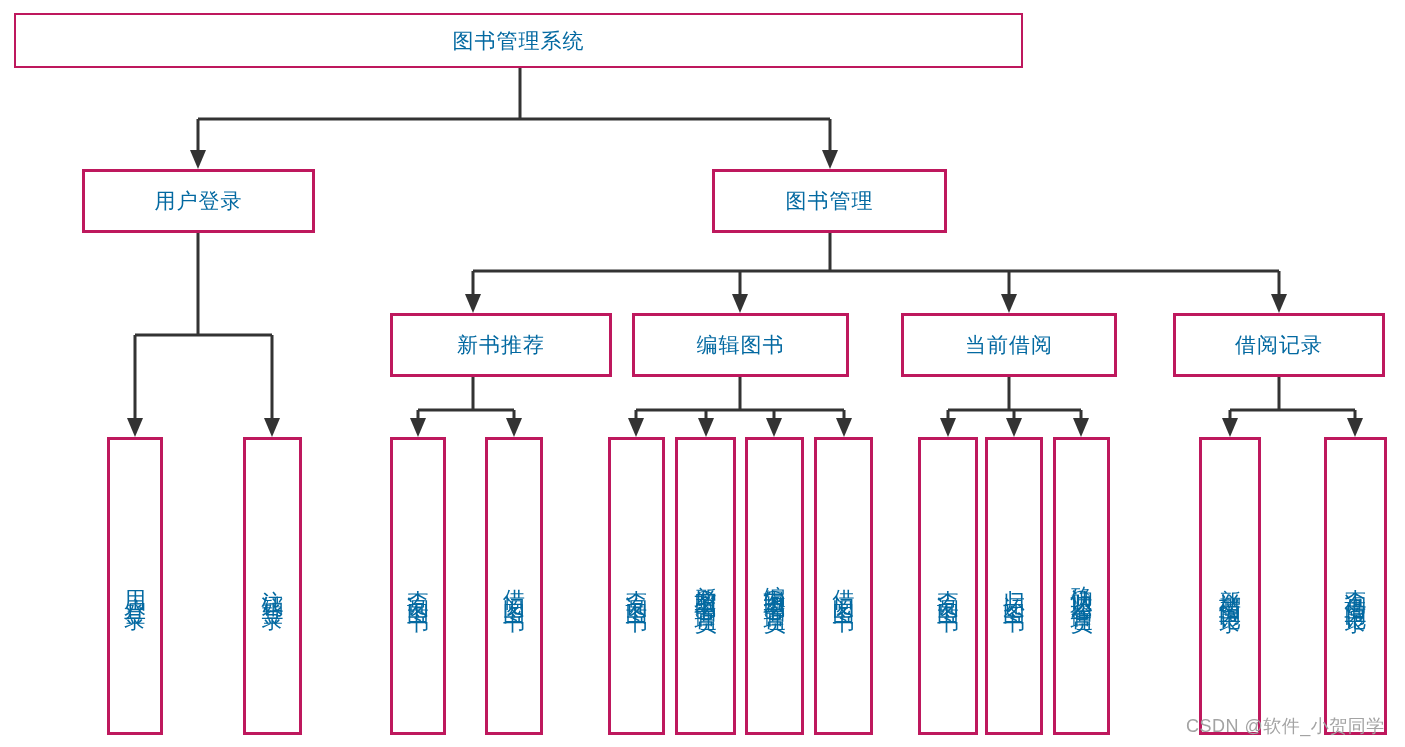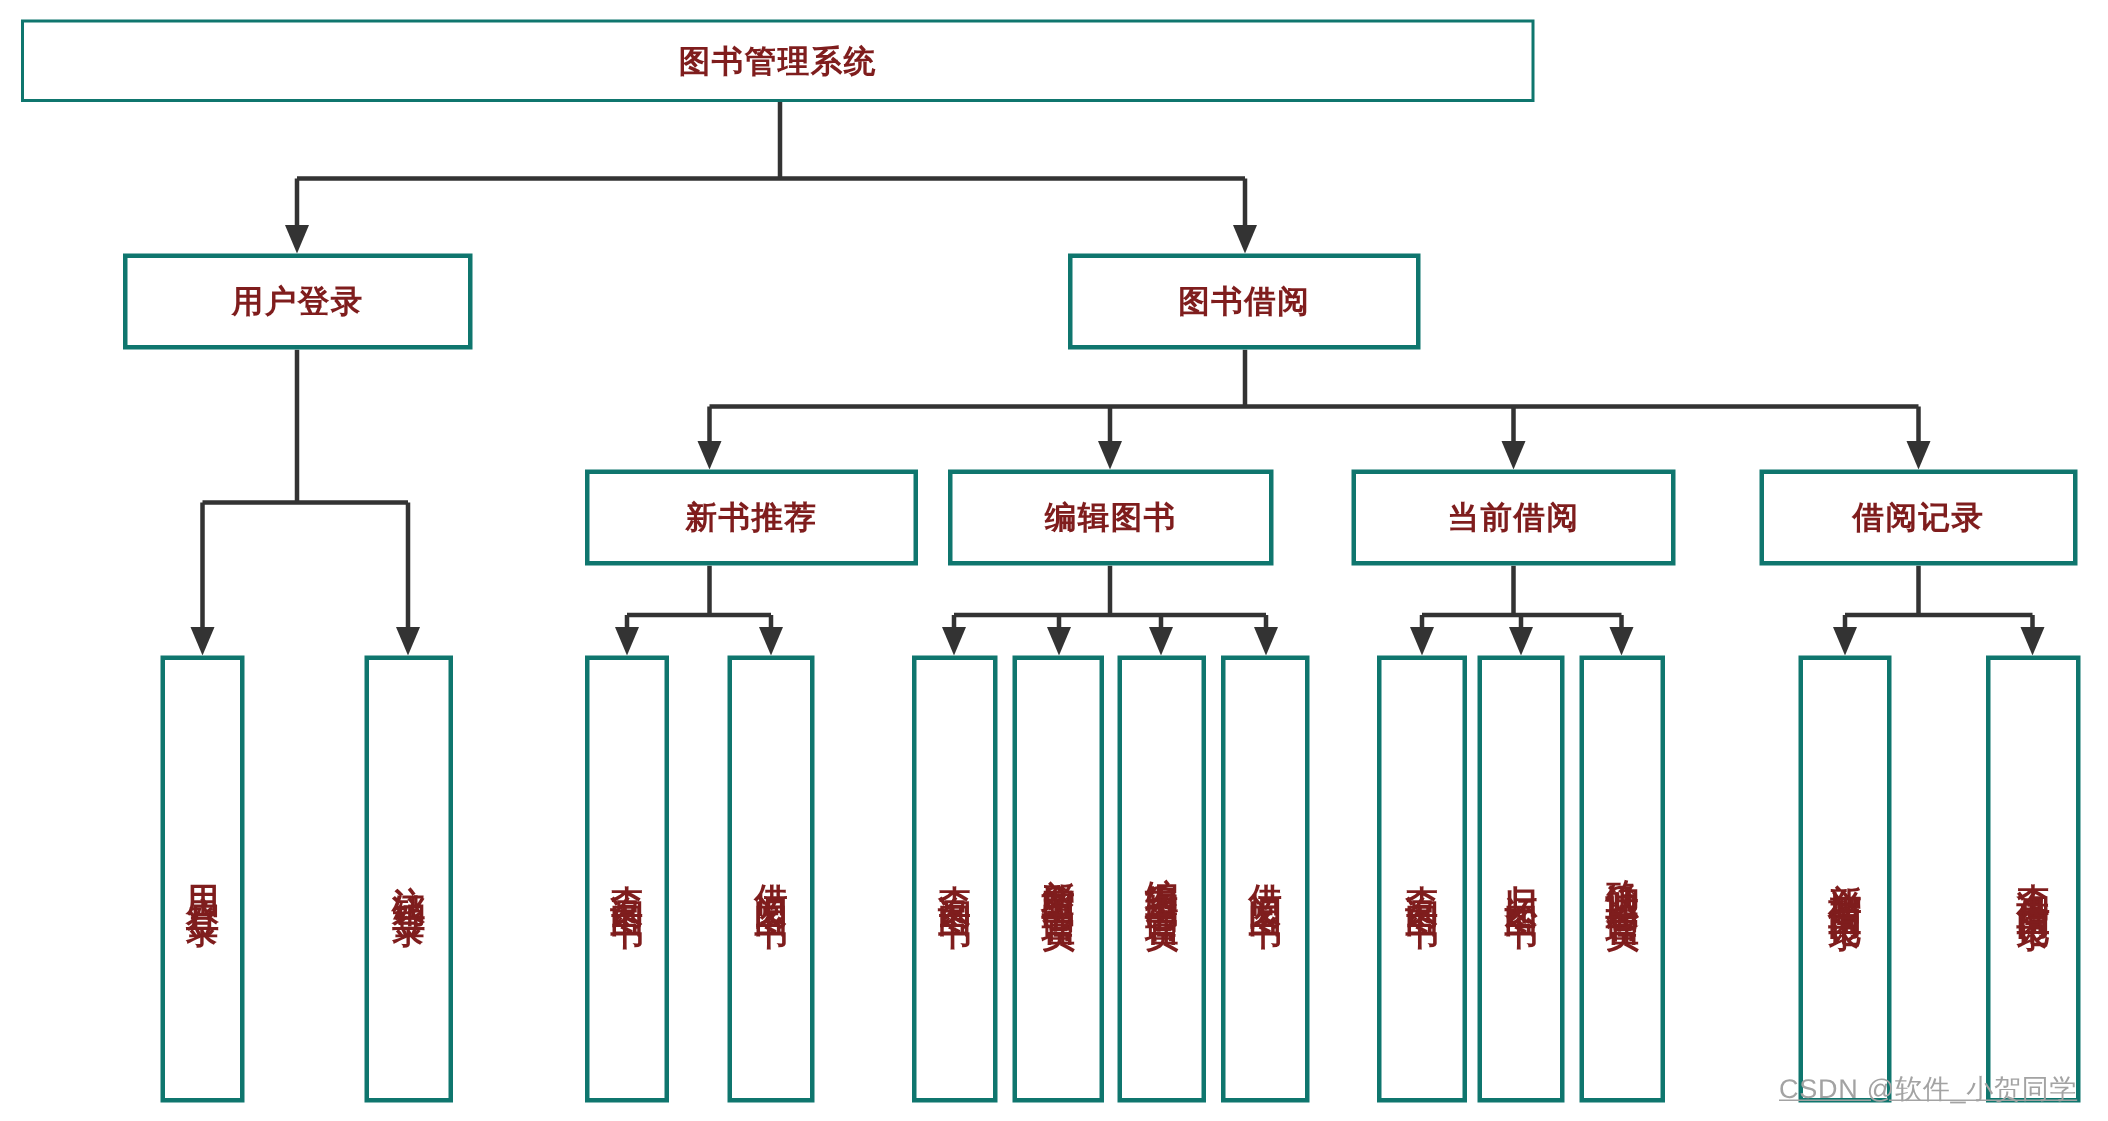--- a/index.html
+++ b/index.html
@@ -14,48 +14,46 @@
     overflow: hidden;
   }
   .edges {
     position: absolute; left: 0; top: 0;
     width: 1405px; height: 747px;
     pointer-events: none;
   }
   .box {
     position: absolute;
     background: #ffffff;
-    border: 3px solid #0f766e;
+    border: 3px solid #be185d;
     box-sizing: border-box;
     display: flex;
     align-items: center;
     justify-content: center;
-    color: #7f1d1d;
+    color: #0369a1;
     font-size: 21px;
     letter-spacing: 1px;
     z-index: 2;
-    font-weight: bold;
   }
   .leaf {
     writing-mode: vertical-rl;
     text-orientation: mixed;
     font-size: 22px;
     letter-spacing: 7px;
     line-height: 1;
     text-align: center;
   }
   .watermark {
     position: absolute;
     left: 1186px; top: 714px;
     font-size: 18px;
     color: #a3a3a3;
     letter-spacing: 0.5px;
     white-space: nowrap;
     z-index: 5;
-    text-decoration: underline;
   }
 </style>
 </head>
 <body>
 
 <div class="canvas">
 
   <svg class="edges" viewBox="0 0 1405 747" xmlns="http://www.w3.org/2000/svg">
     <path d="M520,68 V119
              M198,119 H830
@@ -97,21 +95,21 @@
       <polygon points="1006,418 1022,418 1014,437"></polygon>
       <polygon points="1073,418 1089,418 1081,437"></polygon>
       <polygon points="1222,418 1238,418 1230,437"></polygon>
       <polygon points="1347,418 1363,418 1355,437"></polygon>
     </g>
   </svg>
 
   <div class="box" style="left:14px; top:13px; width:1009px; height:55px; border-width:2px;">图书管理系统</div>
 
   <div class="box" style="left:82px; top:169px; width:233px; height:64px;">用户登录</div>
-  <div class="box" style="left:712px; top:169px; width:235px; height:64px;">图书借阅</div>
+  <div class="box" style="left:712px; top:169px; width:235px; height:64px;">图书管理</div>
 
   <div class="box" style="left:362px; top:313px; width:222px; height:64px;margin-left:28px;">新书推荐</div>
   <div class="box" style="left:632px; top:313px; width:217px; height:64px;">编辑图书</div>
   <div class="box" style="left:901px; top:313px; width:216px; height:64px;">当前借阅</div>
   <div class="box" style="left:1173px; top:313px; width:212px; height:64px;">借阅记录</div>
 
   <div class="box leaf" style="left:107px; top:437px; width:56px; height:298px;">用户登录</div>
   <div class="box leaf" style="left:243px; top:437px; width:59px; height:298px;">注销登录</div>
 
   <div class="box leaf" style="left:390px; top:437px; width:56px; height:298px;">查询图书</div>

